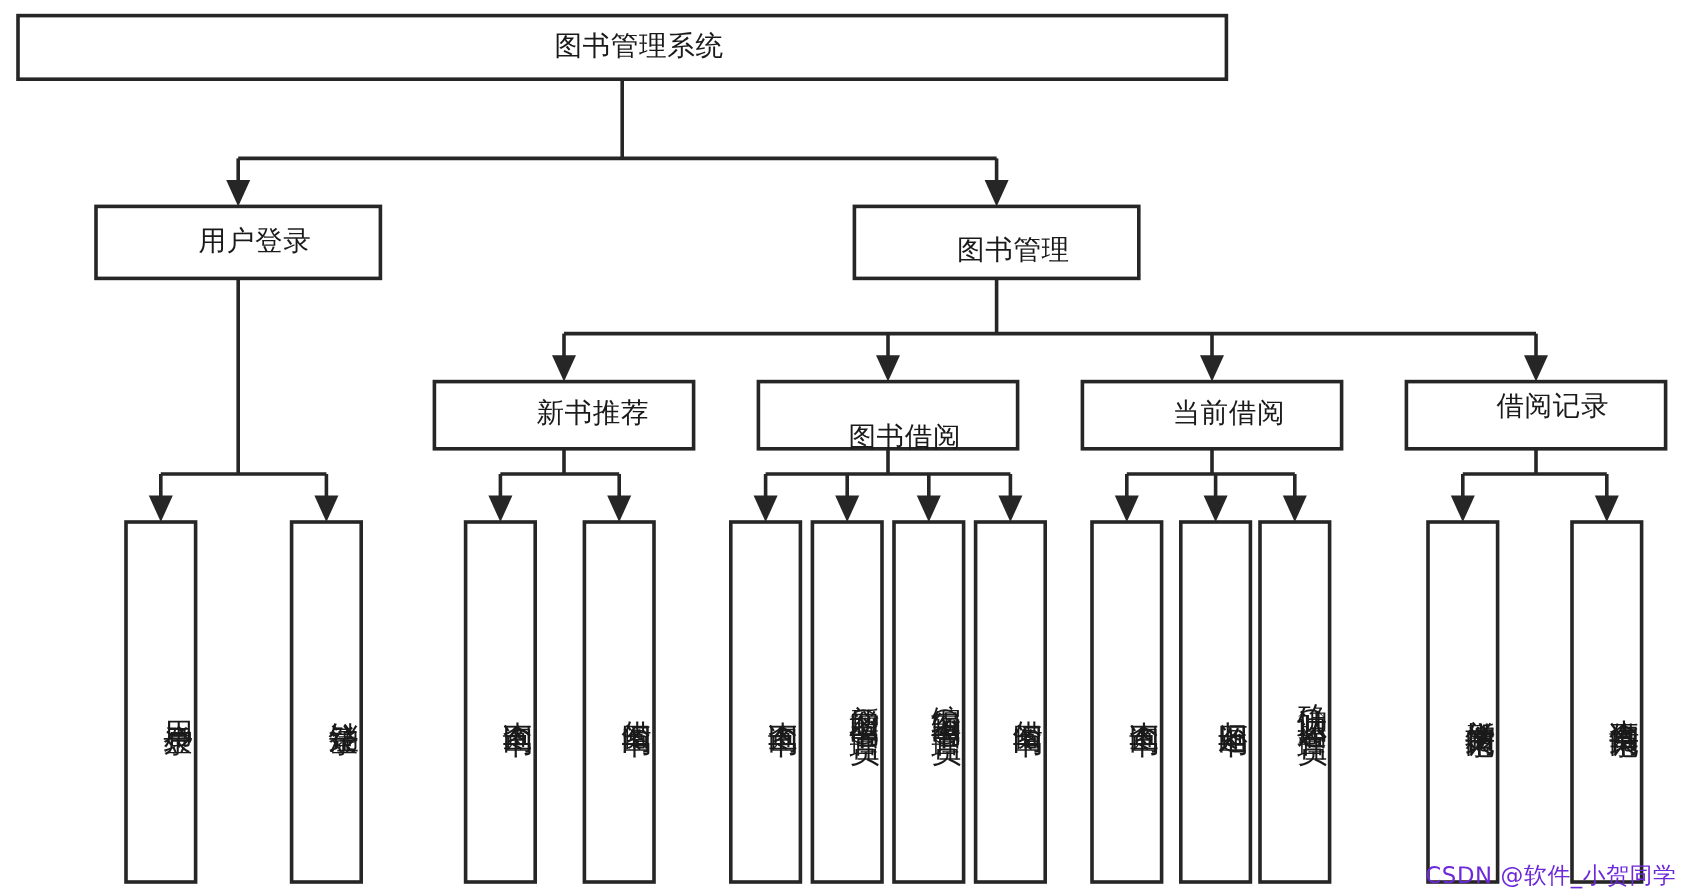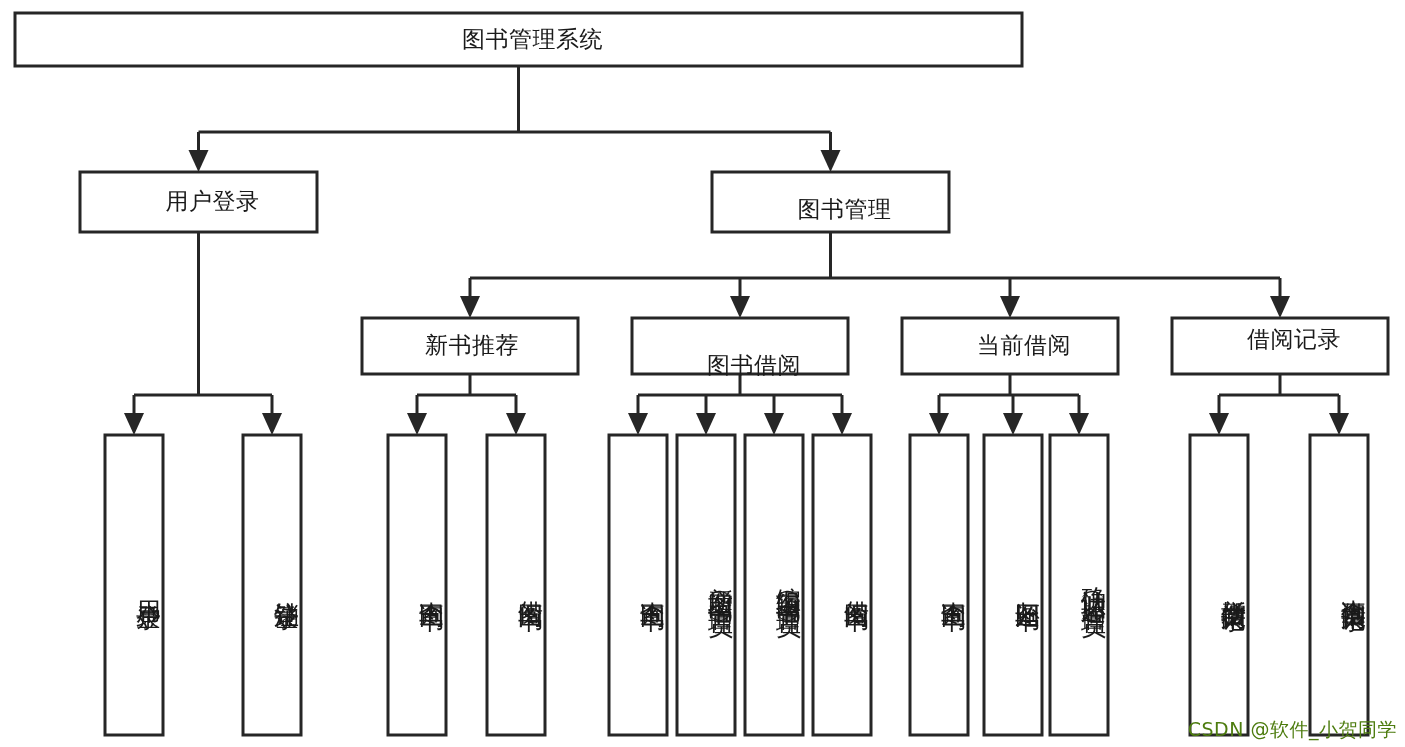--- a/index.html
+++ b/index.html
@@ -67,21 +67,21 @@
   }
   .node-label.vert.tall {
     font-size: 25px;
     letter-spacing: 4px;
   }
   .watermark {
     position: absolute;
     right: 8px;
     bottom: 4px;
     font-size: 19px;
-    color: #4d7c0f;
+    color: #6d28d9;
     font-family: "DejaVu Sans", "Liberation Sans", sans-serif;
     white-space: nowrap;
     letter-spacing: 0.5px;
   }
 </style>
 </head>
 <body>
 
 <div id="diagram-root">
 
@@ -161,21 +161,21 @@
         <rect x="1050" y="435" width="58" height="300" class="node-rect"></rect>
         <rect x="1190" y="435" width="58" height="300" class="node-rect"></rect>
         <rect x="1310" y="435" width="58" height="300" class="node-rect"></rect>
       </g>
   </svg>
 
   <div id="labels-layer">
       <div class="node-label horiz" style="left: 15px; top: 13px; width: 1007px; height: 53px;">图书管理系统</div>
       <div class="node-label horiz" style="left: 80px; top: 172px; width: 237px; height: 60px;">用户登录</div>
       <div class="node-label horiz" style="left: 712px; top: 172px; width: 237px; height: 76px;">图书管理</div>
-      <div class="node-label horiz" style="left: 350px; top: 318px; width: 216px; height: 56px;">新书推荐</div>
+      <div class="node-label horiz" style="left: 372px; top: 318px; width: 216px; height: 56px;">新书推荐</div>
       <div class="node-label horiz" style="left: 632px; top: 318px; width: 216px; height: 56px; margin-top: 20px;">图书借阅</div>
       <div class="node-label horiz" style="left: 902px; top: 318px; width: 216px; height: 56px; border-radius: 26px;">当前借阅</div>
       <div class="node-label horiz" style="left: 1172px; top: 318px; width: 216px; height: 44px;">借阅记录</div>
       <div class="node-label vert" style="left: 105px; top: 435px; width: 58px; height: 300px;">用户登录</div>
       <div class="node-label vert" style="left: 243px; top: 435px; width: 58px; height: 300px;">注销登录</div>
       <div class="node-label vert" style="left: 388px; top: 435px; width: 58px; height: 300px;">查询图书</div>
       <div class="node-label vert" style="left: 487px; top: 435px; width: 58px; height: 300px;">借阅图书</div>
       <div class="node-label vert" style="left: 609px; top: 435px; width: 58px; height: 300px;">查询图书</div>
       <div class="node-label vert tall" style="left: 677px; top: 435px; width: 58px; height: 300px;">新增图书（管理员）</div>
       <div class="node-label vert tall" style="left: 745px; top: 435px; width: 58px; height: 300px;">编辑图书（管理员）</div>

